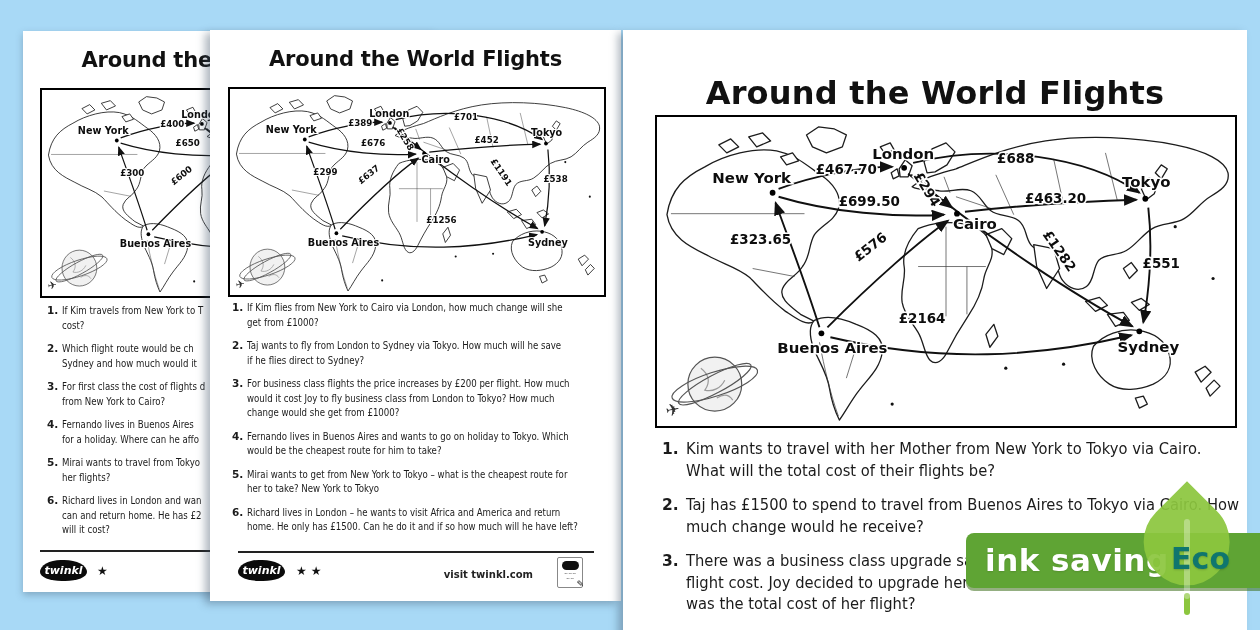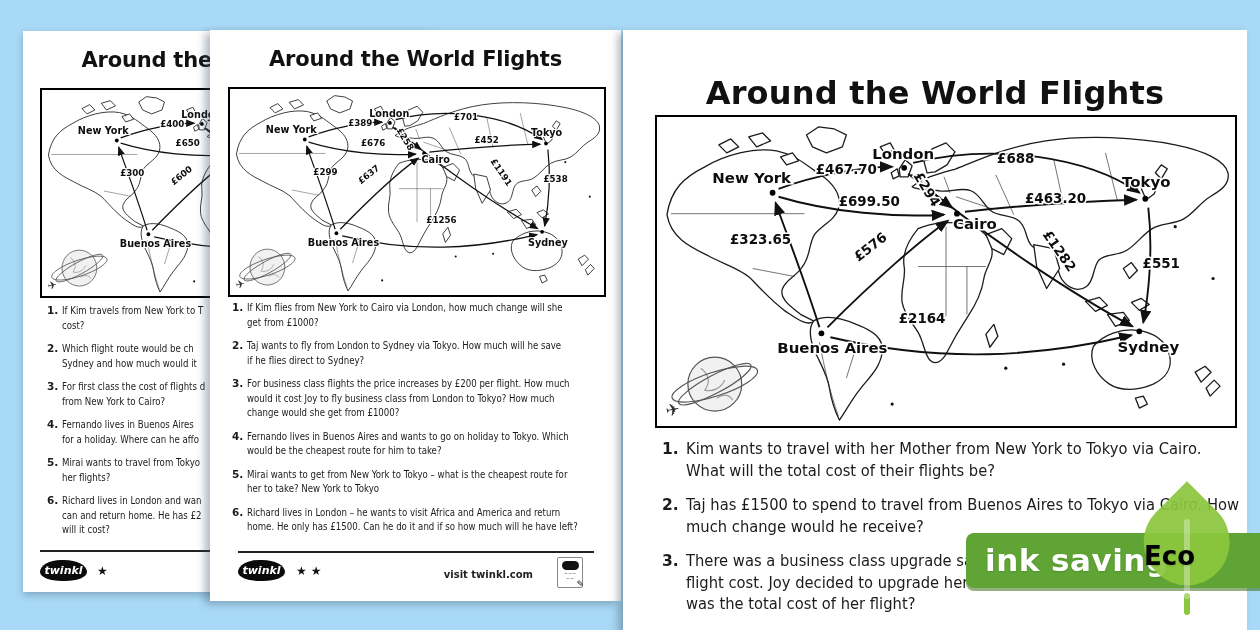--- a/index.html
+++ b/index.html
@@ -63,22 +63,22 @@
   #eco-banner{position:absolute;left:966px;top:533px;width:294px;height:55px;z-index:10;
     border-radius:8px 0 0 8px;box-shadow:0 3px 0 rgba(60,110,25,.55);}
   #eco-banner .txt{padding-left:19px;line-height:54px;color:#fff;font-size:31px;font-weight:bold;
     letter-spacing:0.5px;text-shadow:0 1px 2px rgba(0,0,0,.12);}
   #eco-leaf{position:absolute;left:1144px;top:477px;width:86px;height:142px;z-index:11;}
   #eco-leaf .leaf-body{position:absolute;left:0;top:22px;width:86px;height:86px;
     border-radius:0 52% 50% 50%;transform:rotate(45deg);}
   #eco-leaf .leaf-stem{position:absolute;left:40px;top:116px;width:6px;height:22px;border-radius:3px;}
   #eco-leaf .leaf-vein{position:absolute;left:40px;top:42px;width:6px;height:80px;
     background:rgba(255,255,255,.32);border-radius:3px;}
-  #eco-leaf .eco-text{position:absolute;left:0;top:64px;width:86px;text-align:left;color:#000000;
-    font-size:26px;font-weight:bold;text-shadow:0 1px 2px rgba(0,0,0,.18);}
+  #eco-leaf .eco-text{position:absolute;left:0;top:64px;width:86px;text-align:right;color:#0f766e;
+    font-size:30px;font-weight:bold;text-shadow:0 1px 2px rgba(0,0,0,.18);}
 </style>
 </head>
 <body>
 
 <div class="page" id="page-left">
   <div class="sheet-title t-small">Around the World Flights</div>
   <div class="map-frame" id="map-left">
       <svg viewBox="0 0 580 310" preserveAspectRatio="none">
         <defs>
           <marker id="arr-left" markerWidth="9" markerHeight="8" refX="6.5" refY="3" orient="auto">

